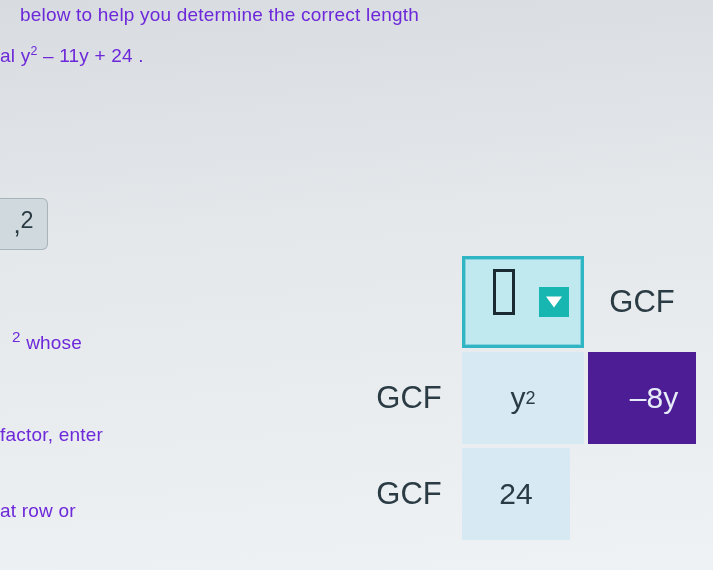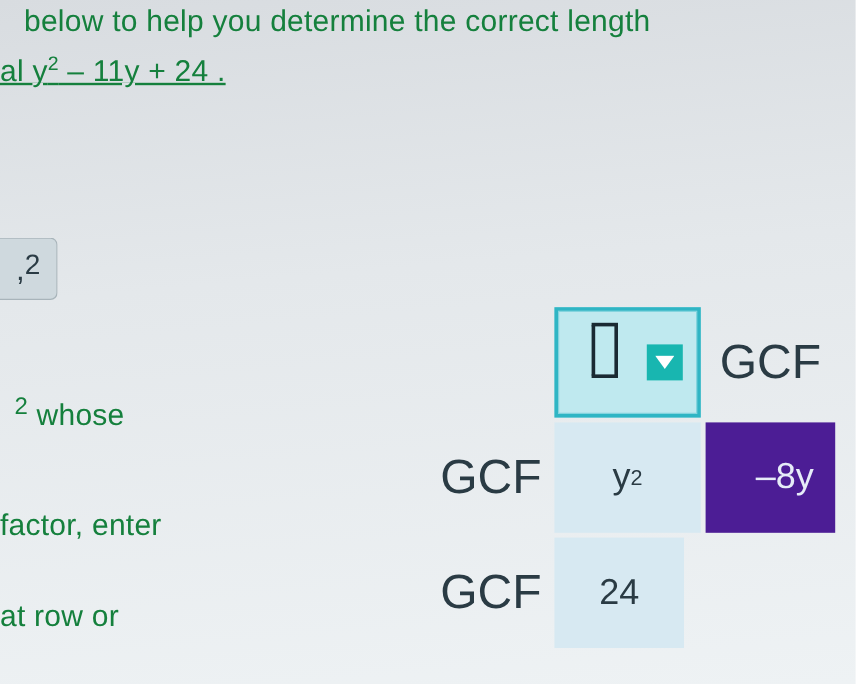--- a/index.html
+++ b/index.html
@@ -11,27 +11,27 @@
     position: relative;
   }
   .page {
     width: 713px;
     height: 570px;
     position: relative;
     padding: 8px 0 0 0;
   }
   .textline {
     position: absolute;
-    font-size: 25px;
-    color: #15803d;
+    font-size: 19px;
+    color: #6d28d9;
     white-space: nowrap;
     letter-spacing: 0.2px;
   }
   .l1 { top: 4px; left: 20px; }
-  .l2 { top: 44px; left: 0px; text-decoration: underline; }
+  .l2 { top: 44px; left: 0px; }
   .l3 { top: 90px; left: 0px; }
   .l5 { top: 280px; left: 0px; }
   .l6 { top: 328px; left: 0px; padding-left: 12px; }
   .l7 { top: 424px; left: 0px; }
   .l8 { top: 462px; left: 0px; }
   .l9 { top: 500px; left: 0px; }
   sup.exp { font-size: 0.65em; vertical-align: super; }
   .chip {
     position: absolute;
     top: 198px; left: 0px;
@@ -57,21 +57,21 @@
     justify-content: center;
     font-size: 30px;
     height: 100%;
     position: relative;
   }
   .c-left { width: 98px; }
   .c-mid  { width: 122px; }
   .c-right{ width: 108px; }
   .lightblue { background: #d7e9f2; color: #2a3b44; }
   .darknavy  { background: #4c1d95; color: #e6ecf8; padding-left: 24px; }
-  .plain     { background: transparent; color: #2a3b44; font-size: 40px; }
+  .plain     { background: transparent; color: #2a3b44; font-size: 31px; }
   .input-cell {
     background: #bfe9ef;
     border: 3px solid #2fb5c4;
     box-shadow: 0 0 0 1px #84d4de inset;
   }
   .input-cell .cursor {
     position: absolute;
     left: 28px; top: 12px;
     width: 22px; height: 42px;
     border-left: 3px solid #1a2a33;

